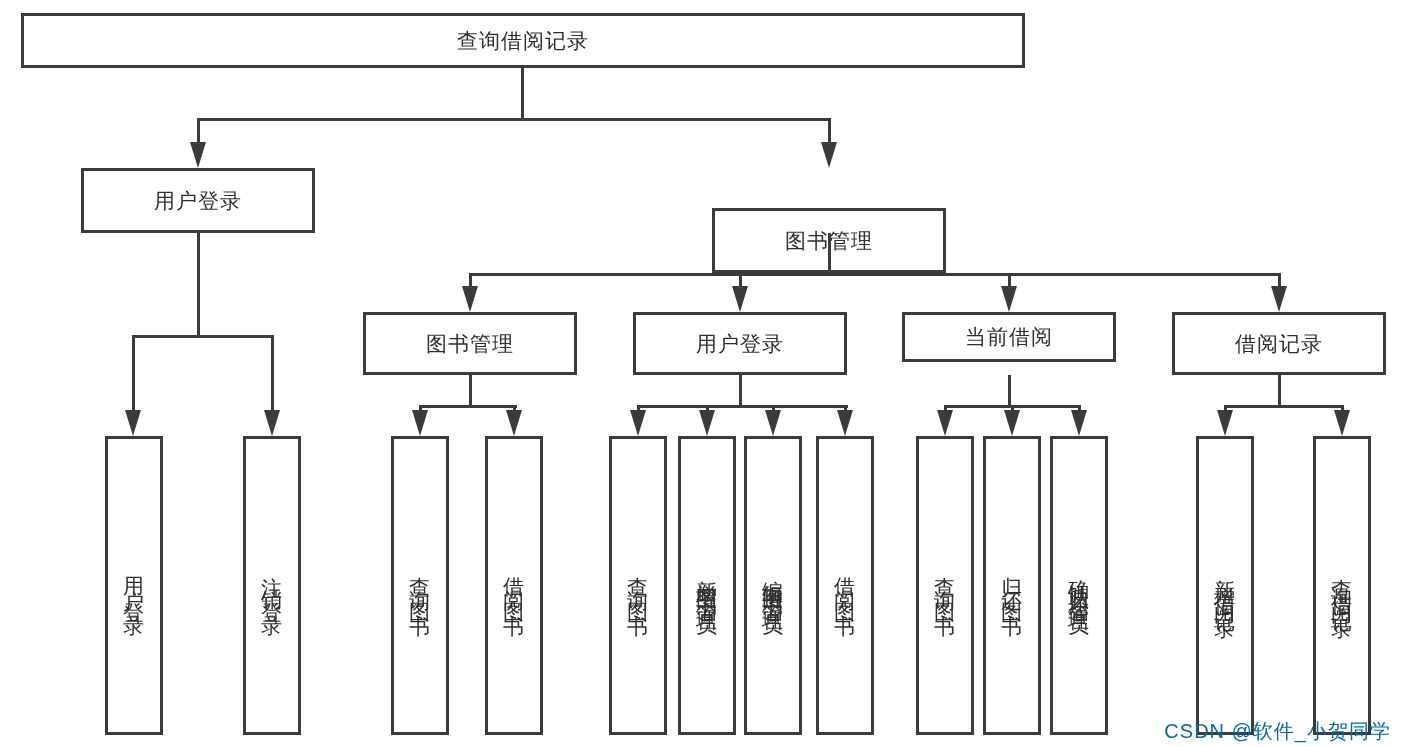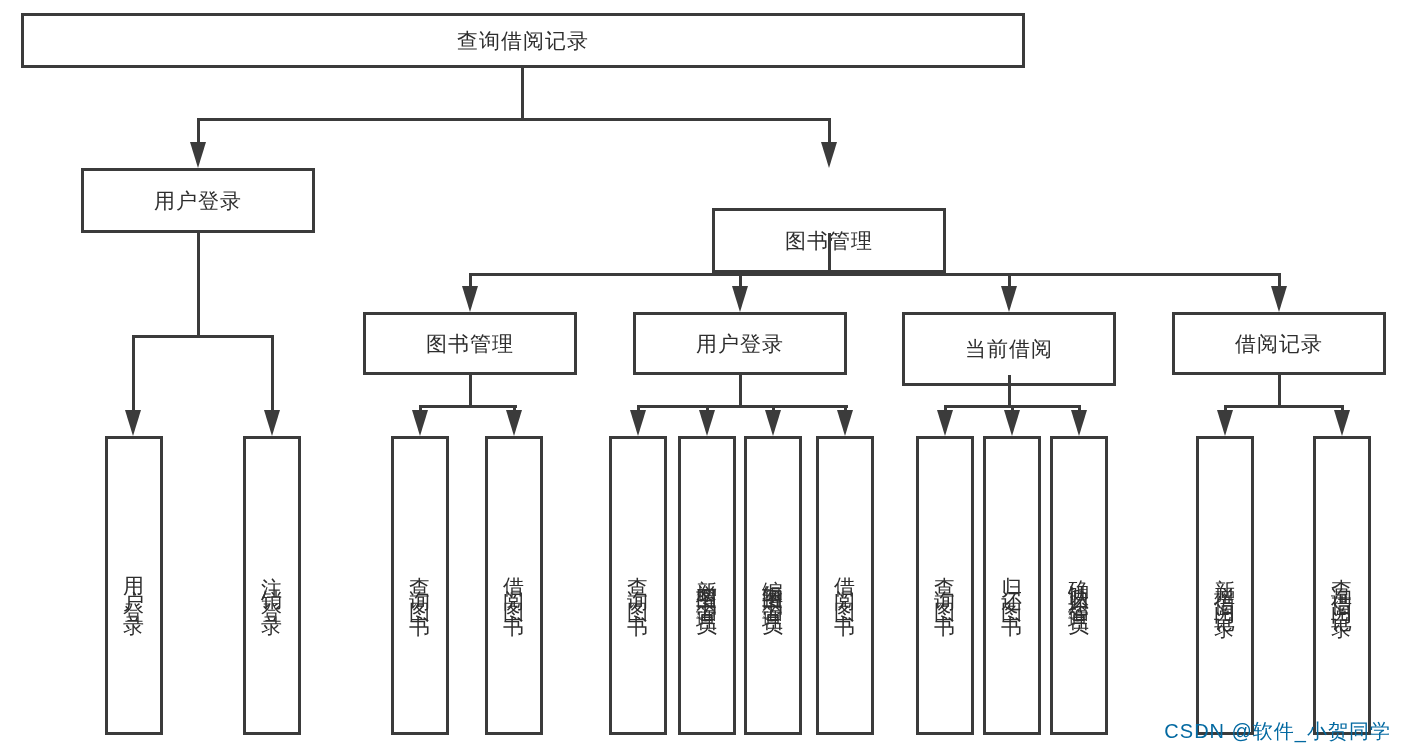--- a/index.html
+++ b/index.html
@@ -59,21 +59,21 @@
   <div class="arrow" style="left:1001px;top:286px;"></div>
   <div class="vline" style="left:1278px;top:273px;height:16px;"></div>
   <div class="arrow" style="left:1271px;top:286px;"></div>
 
   <div class="node node-h" style="left:363px;top:312px;width:214px;height:63px;">
     <span>图书管理</span>
   </div>
   <div class="node node-h" style="left:633px;top:312px;width:214px;height:63px;">
     <span>用户登录</span>
   </div>
-  <div class="node node-h" style="left:902px;top:312px;width:214px;height:74px;">
+  <div class="node node-h" style="left:902px;top:312px;width:214px;height:50px;">
     <span>当前借阅</span>
   </div>
   <div class="node node-h" style="left:1172px;top:312px;width:214px;height:63px;">
     <span>借阅记录</span>
   </div>
 
   <div class="vline" style="left:469px;top:375px;height:30px;"></div>
   <div class="hline" style="left:419px;top:405px;width:98px;"></div>
   <div class="vline" style="left:419px;top:405px;height:10px;"></div>
   <div class="arrow" style="left:412px;top:410px;"></div>

